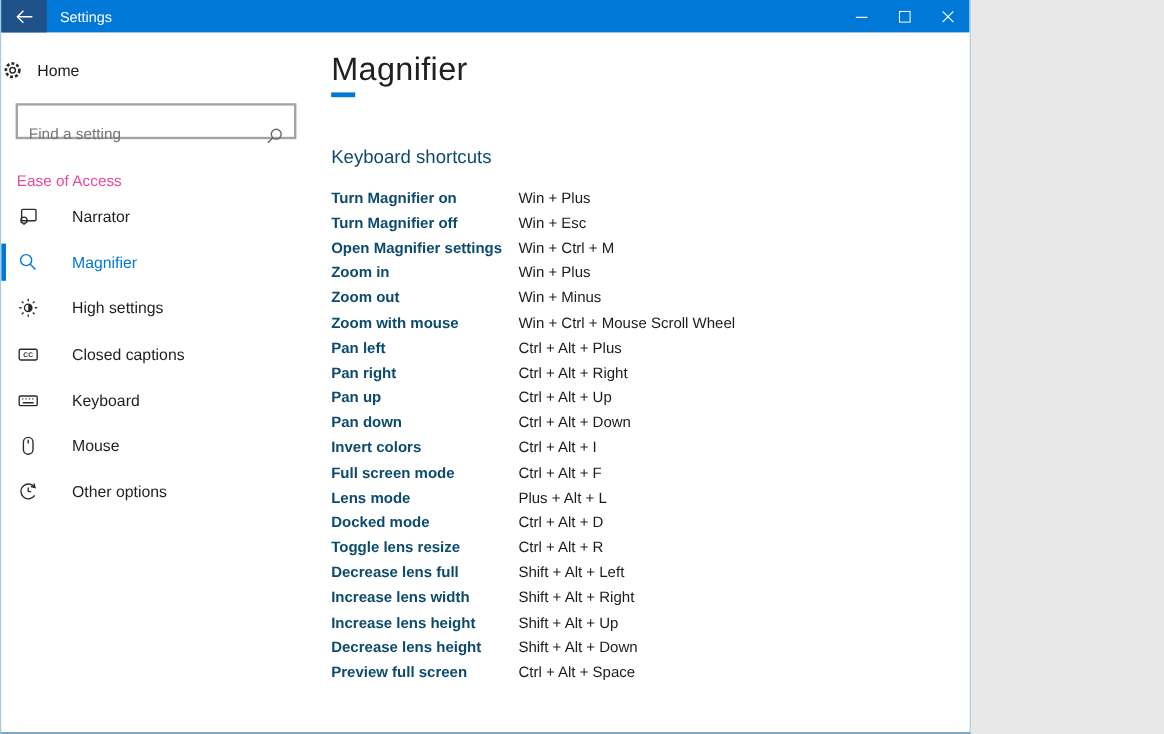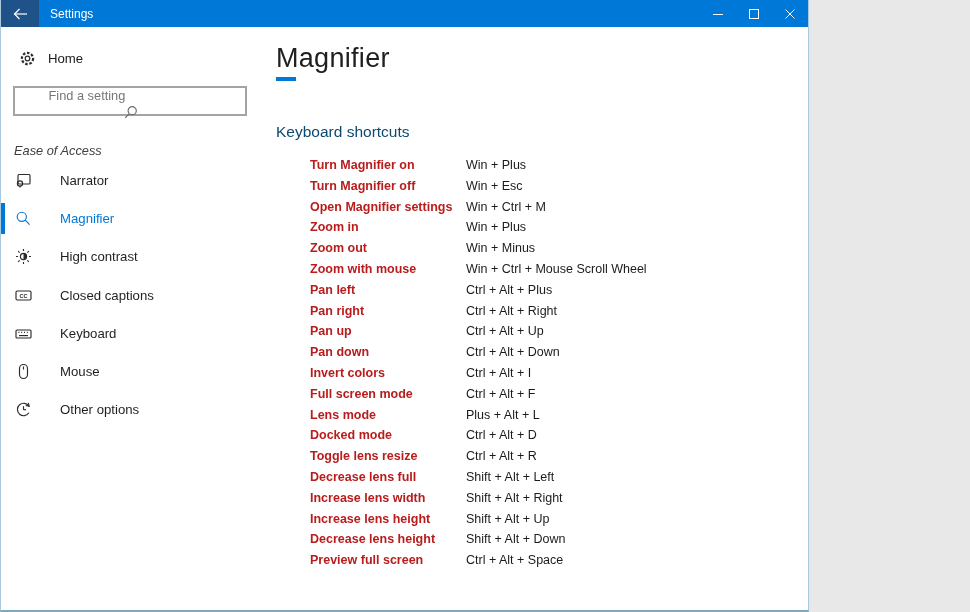--- a/index.html
+++ b/index.html
@@ -14,39 +14,39 @@
   .titlebar { height:27px; background:#0078d7; display:flex; align-items:center; }
   .back-button { width:38px; height:27px; background:#1e5288; display:flex; align-items:center; justify-content:center; cursor:pointer; flex:0 0 auto; }
   .window-title { color:#ffffff; font-size:12px; margin-left:11px; }
   .caption-buttons { margin-left:auto; display:flex; height:27px; }
   .caption-btn { width:36px; height:27px; display:flex; align-items:center; justify-content:center; cursor:pointer; }
   
   .app-body { display:flex; height:583px; }
   .sidebar { width:258px; flex:0 0 auto; position:relative; }
   .content { flex:1; padding-left:17px; }
   
-  .home-item { display:flex; align-items:center; gap:12px; height:36px; margin-top:13px; padding-left:17px; font-size:13.2px; cursor:pointer; }
+  .home-item { display:flex; align-items:center; gap:12px; height:36px; margin-top:13px; padding-left:0; font-size:13.2px; cursor:pointer; }
   .icon-box { width:18px; height:18px; display:flex; align-items:center; justify-content:center; flex:0 0 auto; }
-  .search-box { margin:10px 12px 0 12px; height:30px; border:2px solid #a3a3a3; background:#fff; display:flex; align-items:center; padding:0 7px 0 9px;flex-direction:column; }
+  .search-box { margin:10px 12px 0 12px; height:30px; border:2px solid #a3a3a3; background:#fff; display:flex; align-items:flex-start; padding:16px 7px 0 9px; }
   .search-box input { border:none; outline:none; flex:1; font-family:"Liberation Sans",sans-serif; font-size:12.8px; color:#333; background:transparent; }
   .search-box input::placeholder { color:#767676; opacity:1; }
-  .section-header { margin:27px 0 0 13px; font-size:12.8px; color:#404040; line-height:15px;font-style:italic; }
+  .section-header { margin:27px 0 0 13px; font-size:12.8px; color:#ec4899; line-height:15px; }
   .nav-list { margin-top:3px; }
   .nav-item { position:relative; display:flex; align-items:center; gap:28px; height:38.3px; padding-left:13px; font-size:13.2px; color:#1f1f1f; cursor:pointer; }
   .nav-item.selected { color:#0078d7; }
   .selection-bar { position:absolute; left:0; top:4px; bottom:4px; width:4px; background:#0078d7; }
   .nav-icon { stroke:#2b2b2b; fill:none; stroke-width:1.15; }
   .nav-item.selected .nav-icon { stroke:#0078d7; }
   
   .page-title { margin-top:16px; font-size:27px; font-weight:300; color:#202020; letter-spacing:0.3px; }
   .accent-bar { width:20px; height:4px; background:#0078d7; margin-top:3px; }
   .section-heading { margin-top:41px; font-size:15.5px; font-weight:400; color:#0c4a6e; line-height:20px; }
   .shortcut-table { margin-top:13px; }
   .srow { display:flex; line-height:20.8px; font-size:12.5px; }
-  .srow .action { width:156px; flex:0 0 auto; font-weight:700; color:#b91c1c;margin-left:34px; }
+  .srow .action { width:156px; flex:0 0 auto; font-weight:700; color:#0c4a6e; }
   .srow .keys { color:#1b1b1b; }
 </style>
 </head>
 <body>
 
 <div class="window">
 
   <div class="titlebar">
     <div class="back-button">
       <svg width="15" height="12" viewBox="0 0 15 12" fill="none" stroke="#ffffff" stroke-width="1.2">
@@ -133,21 +133,21 @@
               <line x1="8.5" y1="1" x2="8.5" y2="3"></line>
                 <line x1="8.5" y1="14" x2="8.5" y2="16"></line>
               <line x1="1" y1="8.5" x2="3" y2="8.5"></line>
                 <line x1="14" y1="8.5" x2="16" y2="8.5"></line>
               <line x1="3.2" y1="3.2" x2="4.6" y2="4.6"></line>
                 <line x1="12.4" y1="12.4" x2="13.8" y2="13.8"></line>
               <line x1="13.8" y1="3.2" x2="12.4" y2="4.6"></line>
                 <line x1="4.6" y1="12.4" x2="3.2" y2="13.8"></line>
             </svg>
           </span>
-          <span>High contrast</span>
+          <span>High settings</span>
         </div>
 
         <div class="nav-item">
           <span class="icon-box">
             <svg width="17" height="17" viewBox="0 0 17 17" class="nav-icon">
               <rect x="1" y="4" width="15" height="9" rx="1.2"></rect>
               <text x="8.5" y="10.8" text-anchor="middle" font-family="Liberation Sans, sans-serif" font-size="5.6" font-weight="700" fill="#2b2b2b" stroke="none">CC</text>
             </svg>
           </span>
           <span>Closed captions</span>

